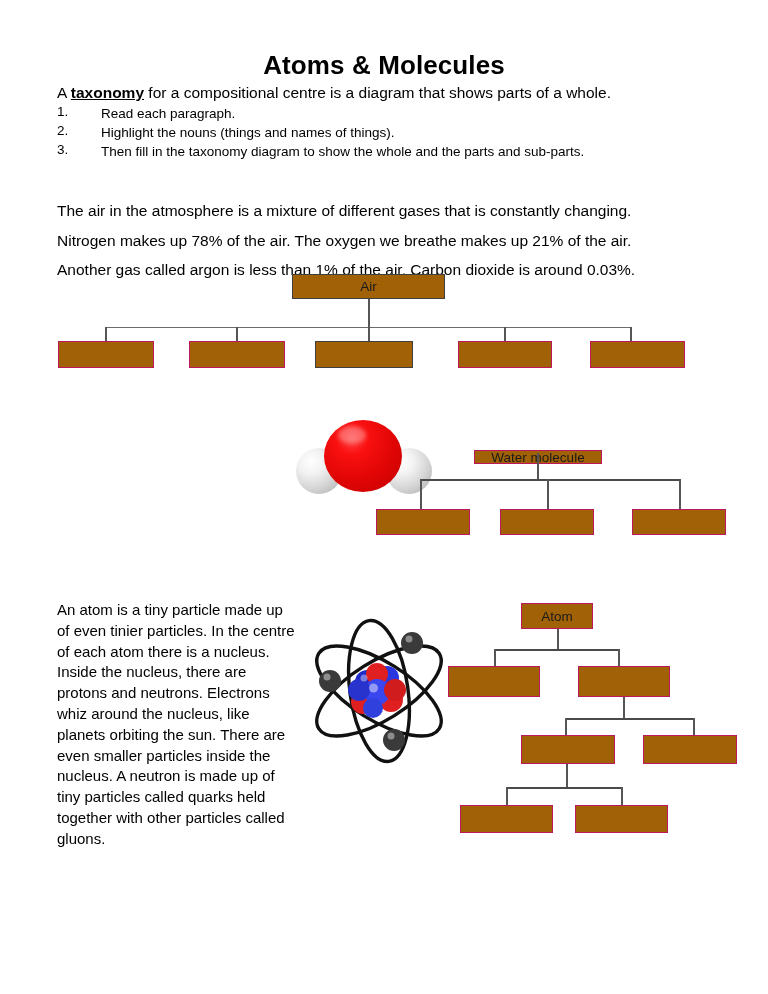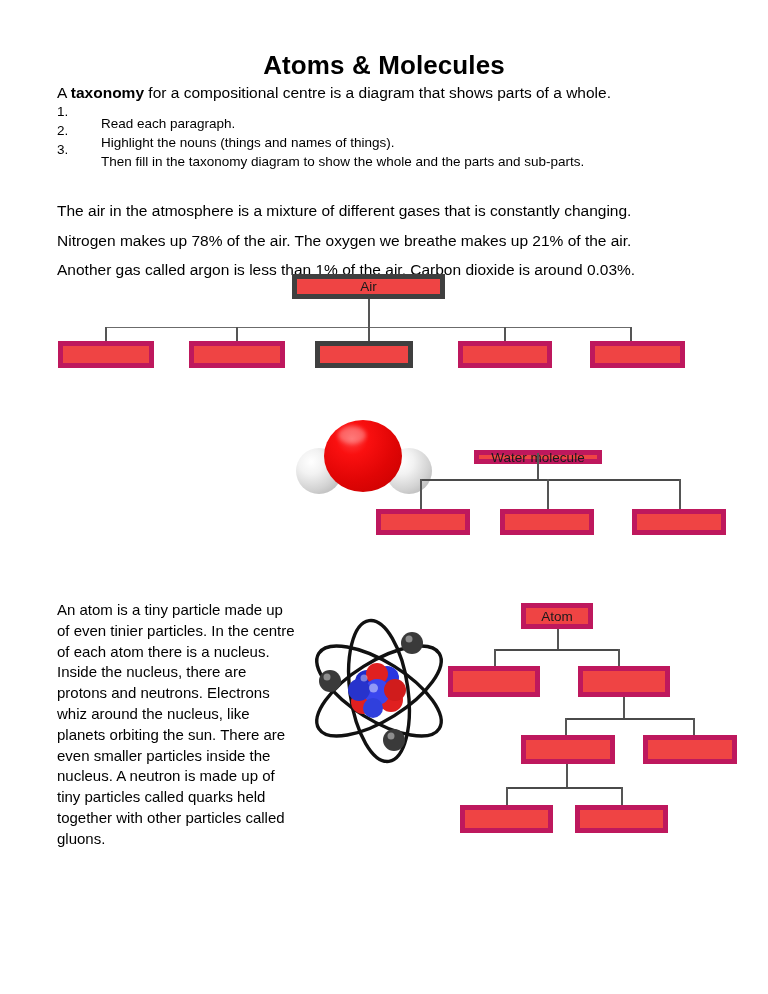--- a/index.html
+++ b/index.html
@@ -36,20 +36,21 @@
   }
 
   .intro-line {
     position: absolute;
     left: 57px; top: 84px;
     font-size: 15.5px;
     white-space: nowrap;
   }
   .intro-line .kw {
     font-weight: bold;
+    text-decoration: underline;
     margin-top: 18px;
   }
 
   .steps {
     position: absolute;
     left: 57px; top: 104px;
     width: 660px;
   }
   .step {
     position: relative;
@@ -57,21 +58,21 @@
     font-size: 13.5px;
     white-space: nowrap;
   }
   .step .num {
     position: absolute;
     left: 0; top: 0;
     width: 18px;
   }
   .step .txt {
     position: absolute;
-    left: 44px; top: 12px; text-align: center;
+    left: 44px; top: 2px; text-align: center;
   }
 
   
   .para-air {
     position: absolute;
     left: 57px; top: 192px;
     width: 660px;
     font-size: 15.5px;
     line-height: 21.5px;
   }
@@ -89,22 +90,22 @@
     left: 57px; top: 600px;
     width: 240px;
     font-size: 15px;
     line-height: 20.8px;
   }
 
   
   .node {
     position: absolute;
     box-sizing: border-box;
-    border: 5px solid #be185d;
-    background: #ef4444;
+    border: 1px solid #be185d;
+    background: #a16207;
     display: flex;
     align-items: center;
     justify-content: center;
     font-size: 13.5px;
     color: #1a1a1a;
   }
   .node.dark { border-color: #3f3f3f; }
   .node.empty { }
 
   .vline {

